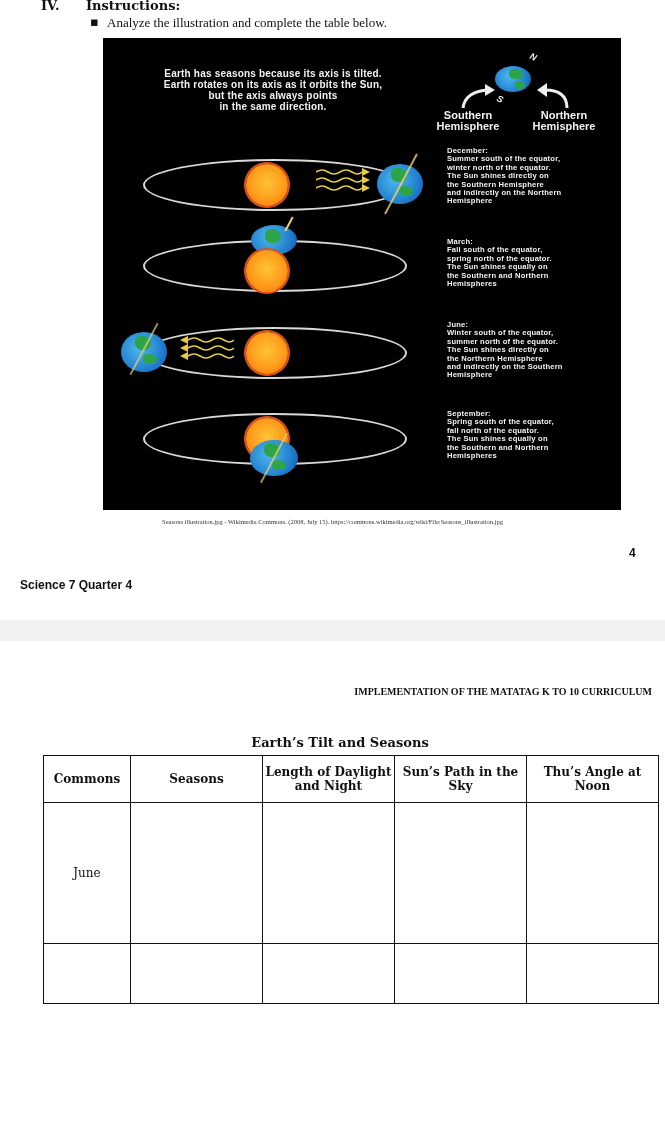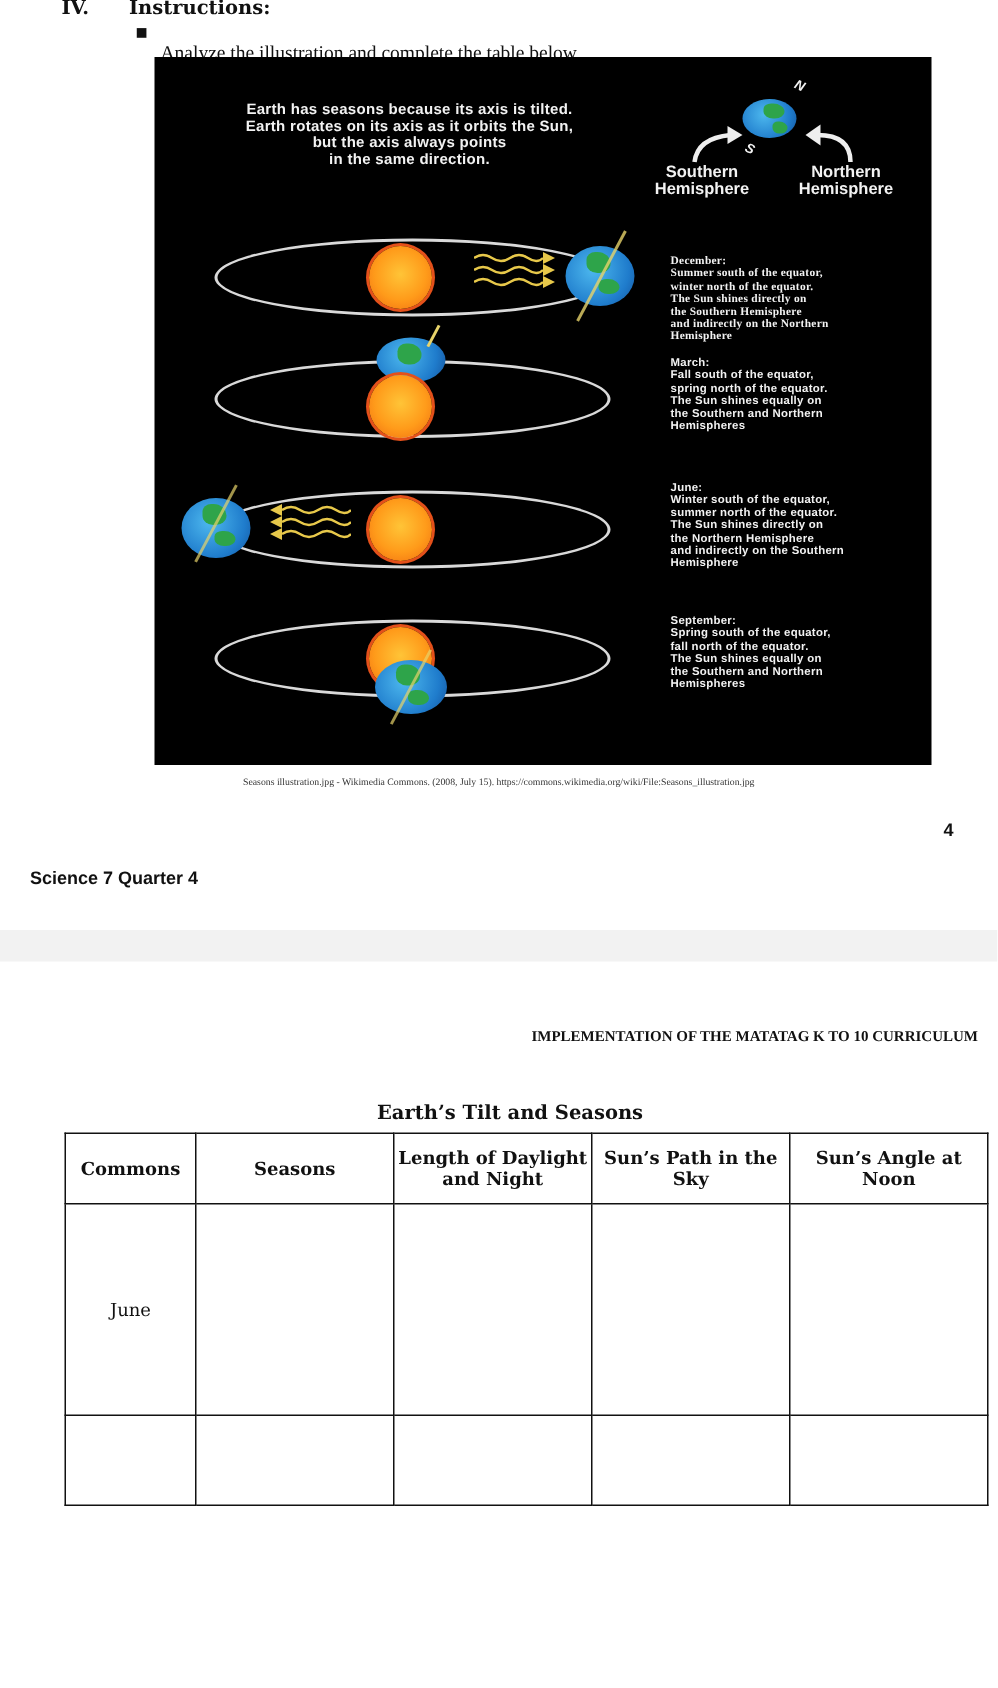--- a/index.html
+++ b/index.html
@@ -1,21 +1,21 @@
 <!DOCTYPE html>
 <html><head>
 <meta charset="utf-8">
 <style>
   html, body { margin:0; padding:0; }
   body { width:665px; height:1125px; background:#ffffff; position:relative; overflow:hidden; font-family:"DejaVu Serif", serif; color:#111; }
   .abs { position:absolute; }
   .sec-num { left:41px; top:-2px; font-weight:bold; font-size:13px; font-family:"DejaVu Serif", serif; }
   .sec-title { left:86px; top:-2px; font-weight:bold; font-size:13px; font-family:"DejaVu Serif", serif; }
   .bullet { left:90px; top:14px; font-size:13px; }
-  .bullet-text { left:107px; top:27px; font-size:13px; font-family:"Liberation Serif", serif; }
+  .bullet-text { left:107px; top:15px; font-size:13px; font-family:"Liberation Serif", serif; }
   .illus { left:103px; top:38px; width:518px; height:472px; background:#000; overflow:hidden; }
   .illus .txt { color:#f2f2f2; font-family:"Liberation Sans", sans-serif; font-weight:bold; }
   .headline { left:20px; top:30px; width:300px; font-size:10px; line-height:11px; text-align:center; letter-spacing:0.2px; }
   .hemi { font-size:11px; line-height:11px; text-align:center; }
   .desc { left:344px; width:175px; font-size:7.6px; line-height:8.4px; letter-spacing:0.2px; }
   .orbit { position:absolute; border:2px solid #d9d9d9; border-radius:50%; }
   .sun { position:absolute; width:42px; height:42px; border-radius:50%;
          background: radial-gradient(circle at 50% 45%, #ffc437 0%, #ff9b1a 55%, #f06a10 100%);
          box-shadow: 0 0 0 2px #e4501a; }
   .earth { position:absolute; border-radius:50%;
@@ -81,21 +81,21 @@
     <path d="M0 20 q6 -4 12 0 t12 0 t12 0 t10 0" stroke="#e7c84a" stroke-width="1.6" fill="none"></path>
     <polygon points="46,0 54,4 46,8" fill="#e7c84a"></polygon>
       <polygon points="46,8 54,12 46,16" fill="#e7c84a"></polygon>
       <polygon points="46,16 54,20 46,24" fill="#e7c84a"></polygon>
   </svg>
   <div class="earth" style="left:274px;top:126px;width:46px;height:40px;">
     <div class="land" style="left:14px;top:4px;width:16px;height:14px;"></div>
     <div class="land" style="left:22px;top:22px;width:14px;height:10px;"></div>
   </div>
   <div class="axis" style="left:297px;top:112px;height:68px;transform:rotate(28deg);opacity:0.8;z-index:-0;"></div>
-  <div class="abs txt desc" style="top:132px;font-family:Liberation Serif, serif;">
+  <div class="abs txt desc" style="top:109px;">
     <div>December:</div>
     <div>Summer south of the equator,</div>
     <div>winter north of the equator.</div>
     <div>The Sun shines directly on</div>
     <div>the Southern Hemisphere</div>
     <div>and indirectly on the Northern</div>
     <div>Hemisphere</div>
   </div>
 
   <div class="orbit" style="left:40px;top:202px;width:260px;height:48px;"></div>
@@ -172,21 +172,21 @@
       <col style="width:132px">
       <col style="width:132px">
       <col style="width:132px">
   </colgroup>
   <thead>
     <tr>
       <th>Commons</th>
       <th>Seasons</th>
       <th>Length of Daylight and Night</th>
       <th>Sun’s Path in the Sky</th>
-      <th>Sun’s Angle at Noon</th>
+      <th>Thu’s Angle at Noon</th>
     </tr>
   </thead>
   <tbody>
     <tr style="height:141px;">
       <td>June</td>
       <td></td>
       <td></td>
       <td></td>
       <td></td>
     </tr>

